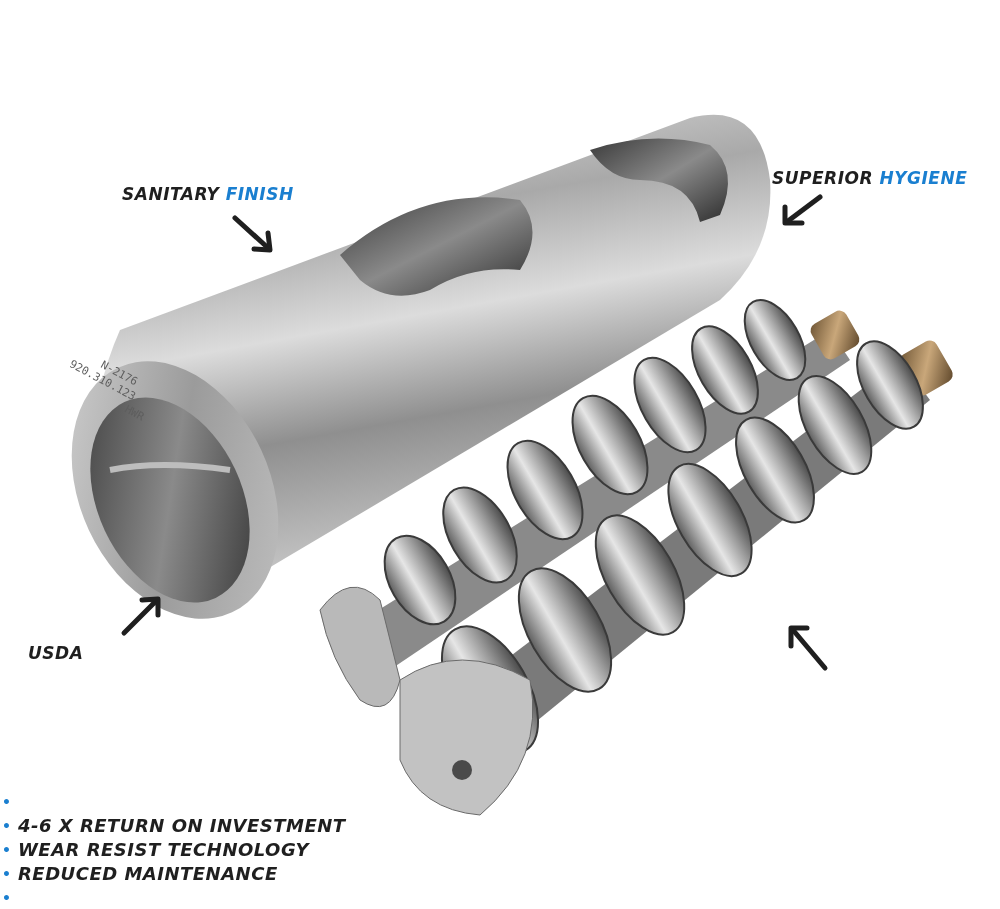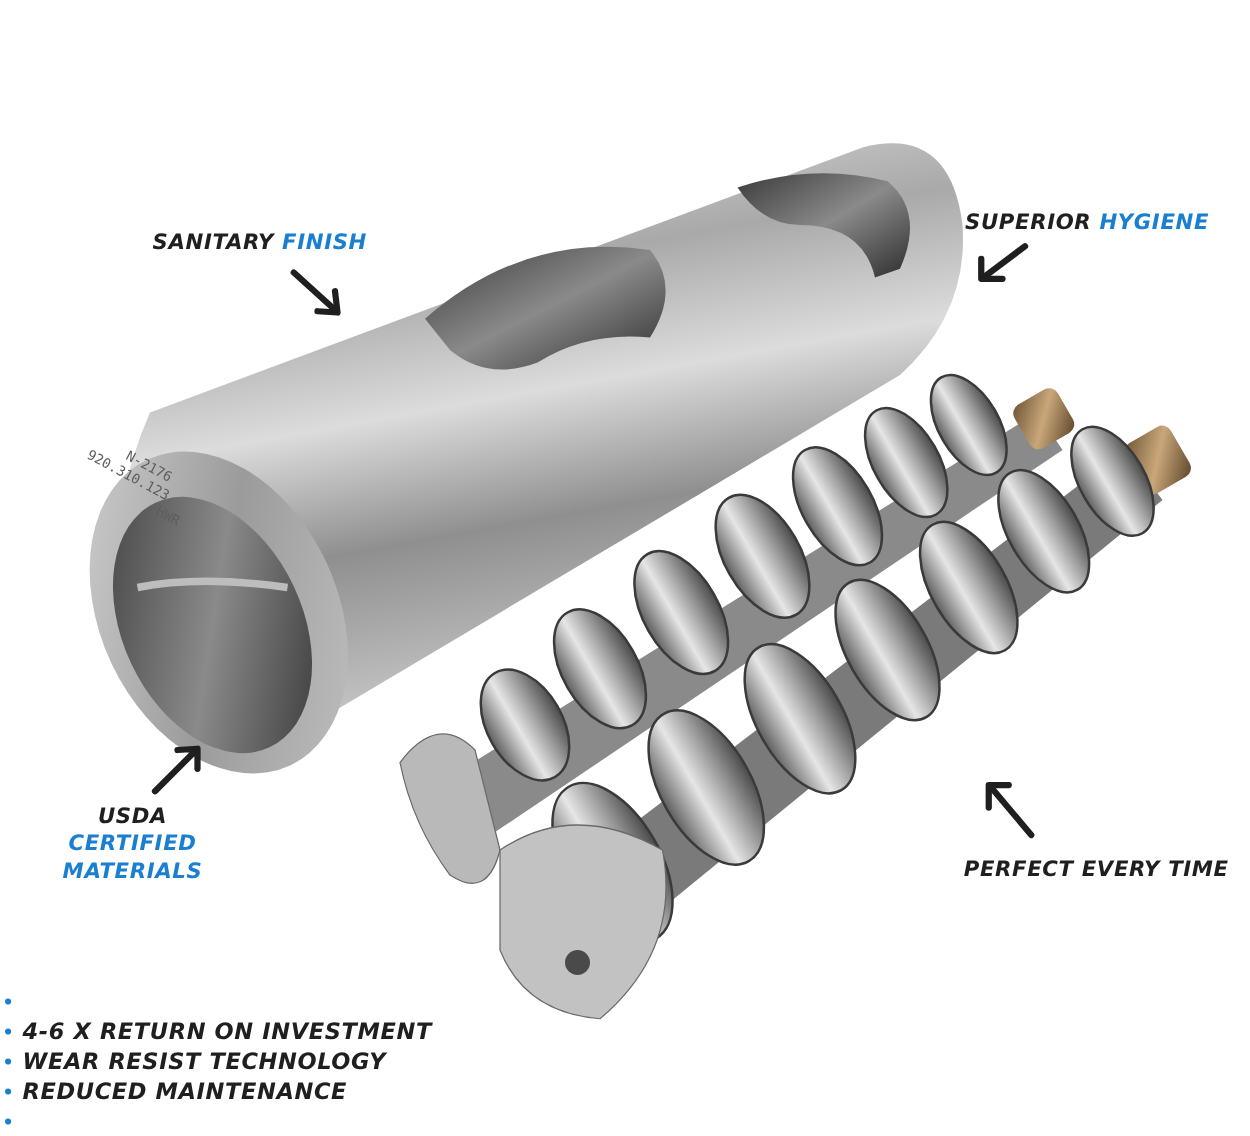--- a/index.html
+++ b/index.html
@@ -122,31 +122,29 @@
 </div>
 <svg class="arrow" style="left:780px;top:193px;" width="45" height="35" viewBox="0 0 45 35">
   <path d="M40,4 L8,28" stroke="#1f1f1f" stroke-width="5" stroke-linecap="round"></path>
   <path d="M5,14 L5,30 L22,30" stroke="#1f1f1f" stroke-width="5" fill="none" stroke-linecap="round" stroke-linejoin="round"></path>
 </svg>
 
 <svg class="arrow" style="left:120px;top:595px;" width="45" height="42" viewBox="0 0 45 42">
   <path d="M4,38 L36,6" stroke="#1f1f1f" stroke-width="5" stroke-linecap="round"></path>
   <path d="M22,5 L38,4 L38,20" stroke="#1f1f1f" stroke-width="5" fill="none" stroke-linecap="round" stroke-linejoin="round"></path>
 </svg>
-<div class="callout hand" style="left:0;top:642px;width:212px;text-align:center;">
+<div class="callout hand" style="left:0;top:642px;width:212px;text-align:left;padding-left:28px;">
   <div>USDA</div>
-  <div class="accent">Certified Materials</div>
 </div>
 
 <svg class="arrow" style="left:785px;top:622px;" width="45" height="50" viewBox="0 0 45 50">
   <path d="M40,46 L8,8" stroke="#1f1f1f" stroke-width="5" stroke-linecap="round"></path>
   <path d="M6,24 L6,6 L22,6" stroke="#1f1f1f" stroke-width="5" fill="none" stroke-linecap="round" stroke-linejoin="round"></path>
 </svg>
 <div class="callout hand" style="left:762px;top:685px;width:230px;text-align:center;">
-  <div>Perfect Every Time</div>
 </div>
 
 <ul class="bullets hand">
   <li>
       <span class="dot">•</span>
     </li>
   <li>
       <span class="dot">•</span>
       <span>4-6 X Return on Investment</span>
     </li>

